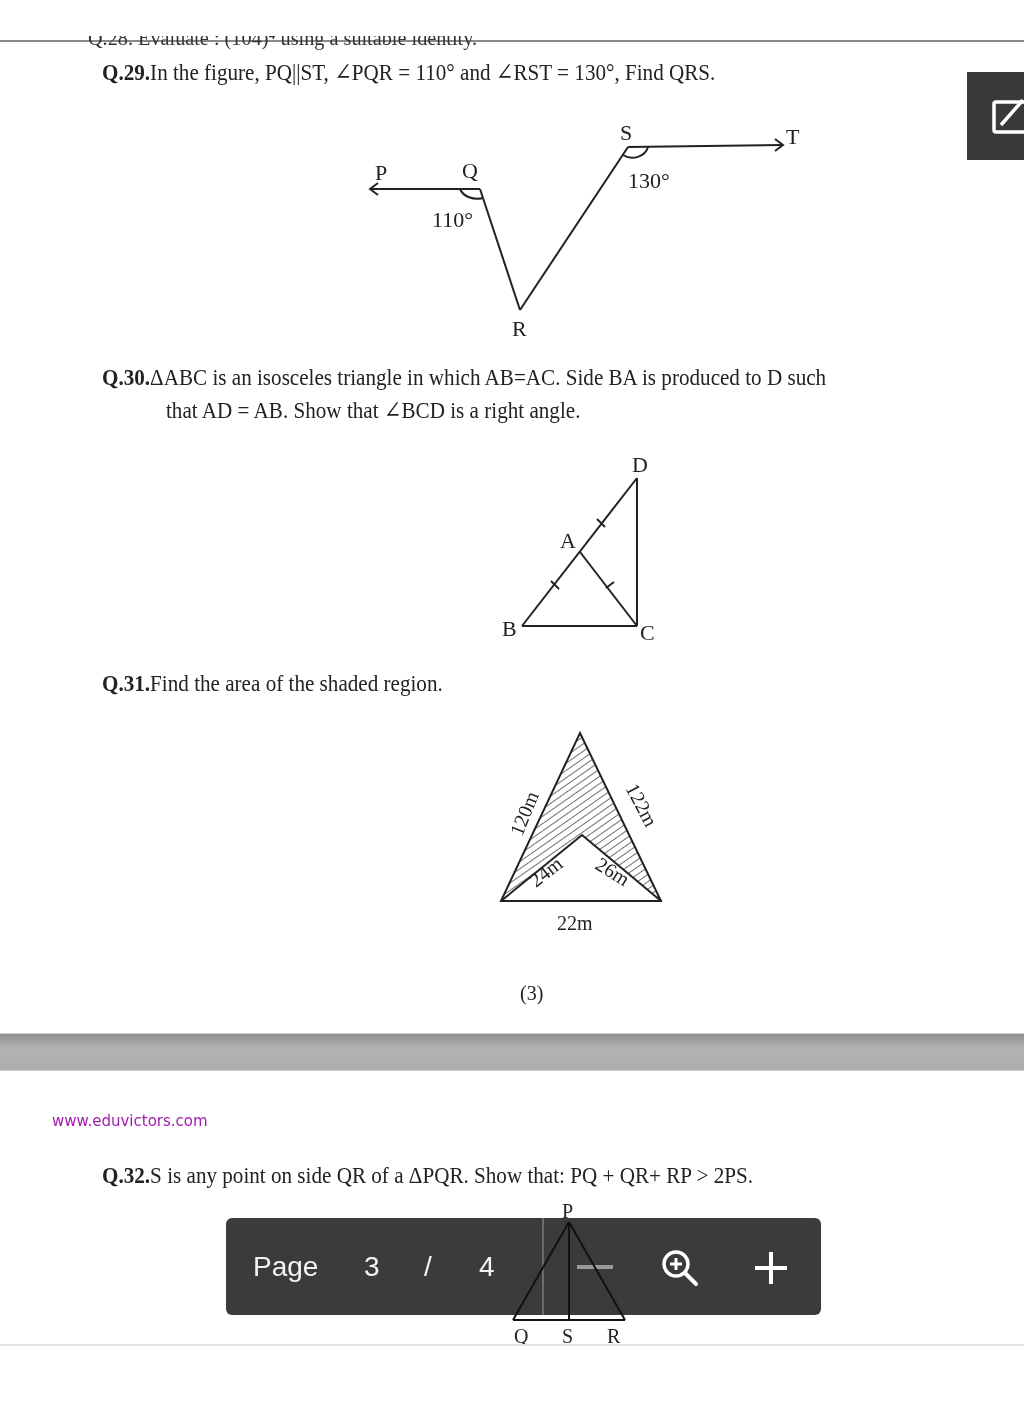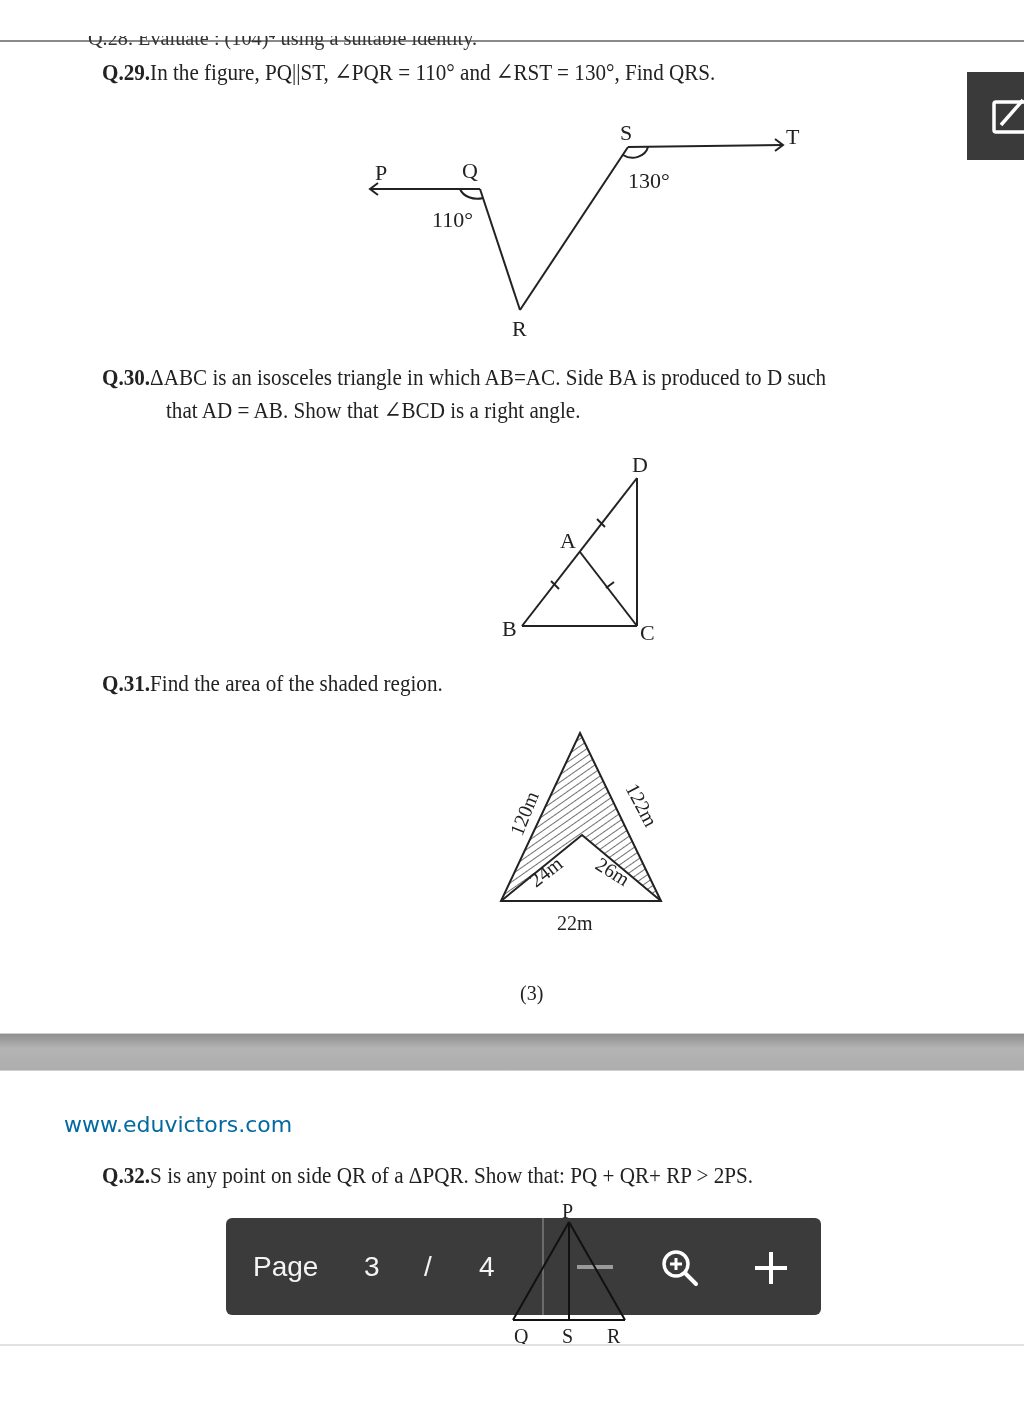--- a/index.html
+++ b/index.html
@@ -8,21 +8,21 @@
   .abs { position:absolute; }
   .topline { left:0; top:40px; width:1024px; height:2px; background:#8a8a8a; }
   .cutoff { left:88px; top:36px; font-size:22px; line-height:22px; height:14px; overflow:hidden; color:#333; white-space:nowrap; transform:scaleX(0.92); transform-origin:left top; }
   .cutoff span { display:block; margin-top:-9px; }
   .q { font-size:24px; white-space:nowrap; transform-origin:left top; transform:scaleX(0.88); color:#222; }
   .q b { font-weight:bold; }
   .fullscreen-btn { left:967px; top:72px; width:60px; height:88px; background:#3a3a3a; }
   .page-num { font-size:20px; color:#222; }
   .grey-band { left:0; top:1033px; width:1024px; height:36px;
      background:linear-gradient(#8f8f8f,#b4b4b4 40%,#adadad); border-top:1px solid #d0d0d0; border-bottom:1px solid #d0d0d0; }
-  .watermark { left:64px; top:1112px; font-family:"DejaVu Sans", sans-serif; font-size:22px; color:#0369a1; }
+  .watermark { left:52px; top:1112px; font-family:"DejaVu Sans", sans-serif; font-size:15px; color:#a21caf; }
   .bottom-line { left:0; top:1344px; width:1024px; height:2px; background:#e2e2e2; }
   .toolbar { left:226px; top:1218px; width:595px; height:97px; background:#3b3b3b; border-radius:6px;
      font-family:"Liberation Sans", "DejaVu Sans", sans-serif; color:#f4f4f4; }
   .tb-item { position:absolute; top:0; height:97px; line-height:97px; font-size:28px; }
   .tb-divider { position:absolute; left:316px; top:0; width:2px; height:97px; background:#6b6b6b; }
   svg text { font-family:"Liberation Serif", "DejaVu Serif", serif; }
 </style>
 </head>
 <body>
 

